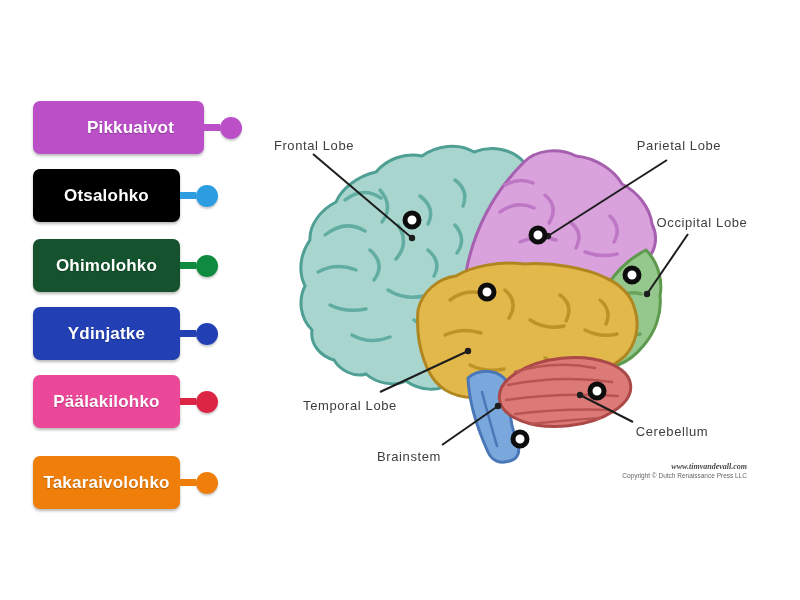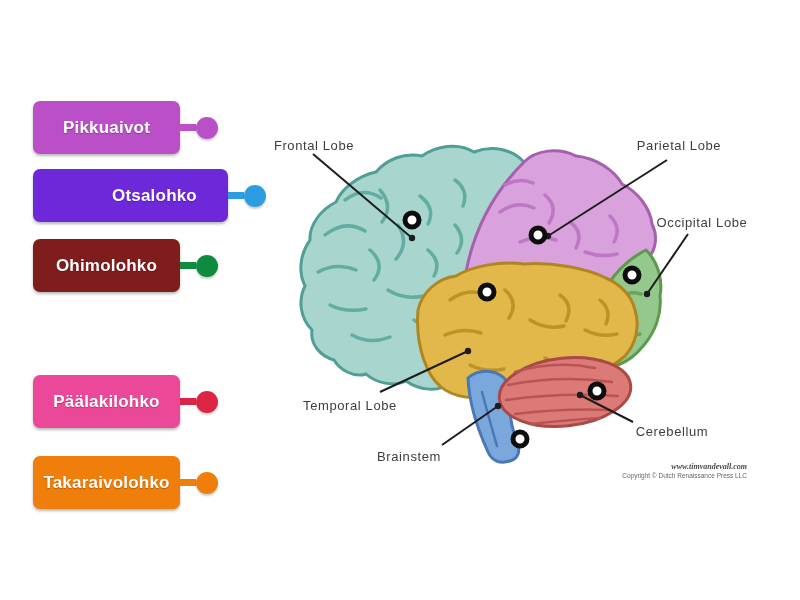--- a/index.html
+++ b/index.html
@@ -162,43 +162,50 @@
     <circle class="drop-circle" cx="487" cy="292" r="7"></circle>
     <circle class="drop-circle" cx="632" cy="275" r="7"></circle>
     <circle class="drop-circle" cx="597" cy="391" r="7"></circle>
     <circle class="drop-circle" cx="520" cy="439" r="7"></circle>
 
     <text class="credit-site" text-anchor="end" x="747" y="469">www.timvandevall.com</text>
     <text class="credit-line" text-anchor="end" x="747" y="478">Copyright © Dutch Renaissance Press LLC</text>
   </svg>
 
   <div class="tag" style="top:101px">
-    <div class="tag-rect" style="background-color: rgb(186, 79, 200);">
+    <div class="tag-rect" style="background-color: rgb(186, 79, 200); padding-left: 24px;">
       <span class="tag-label">Pikkuaivot</span>
     </div>
     <div class="tag-stem" style="background-color: rgb(186, 79, 200);"></div>
     <div class="tag-knob" style="background-color: rgb(186, 79, 200);"></div>
   </div>
 
   <div class="tag" style="top:169px">
-    <div class="tag-rect" style="background-color: #6d28d9; padding-left: 48px;">
+    <div class="tag-rect" style="background-color: #000000;">
       <span class="tag-label">Otsalohko</span>
     </div>
     <div class="tag-stem" style="background-color: rgb(45, 157, 226);"></div>
     <div class="tag-knob" style="background-color: rgb(45, 157, 226);"></div>
   </div>
 
   <div class="tag" style="top:239px">
-    <div class="tag-rect" style="background-color: #7f1d1d;">
+    <div class="tag-rect" style="background-color: #14532d;">
       <span class="tag-label">Ohimolohko</span>
     </div>
     <div class="tag-stem" style="background-color: rgb(15, 139, 63);"></div>
     <div class="tag-knob" style="background-color: rgb(15, 139, 63);"></div>
   </div>
 
+  <div class="tag" style="top:307px">
+    <div class="tag-rect" style="background-color: rgb(34, 64, 180);">
+      <span class="tag-label">Ydinjatke</span>
+    </div>
+    <div class="tag-stem" style="background-color: rgb(34, 64, 180);"></div>
+    <div class="tag-knob" style="background-color: rgb(34, 64, 180);"></div>
+  </div>
 
   <div class="tag" style="top:375px">
     <div class="tag-rect" style="background-color: #ec4899;">
       <span class="tag-label">Päälakilohko</span>
     </div>
     <div class="tag-stem" style="background-color: rgb(220, 36, 69);"></div>
     <div class="tag-knob" style="background-color: rgb(220, 36, 69);"></div>
   </div>
 
   <div class="tag" style="top:456px">

